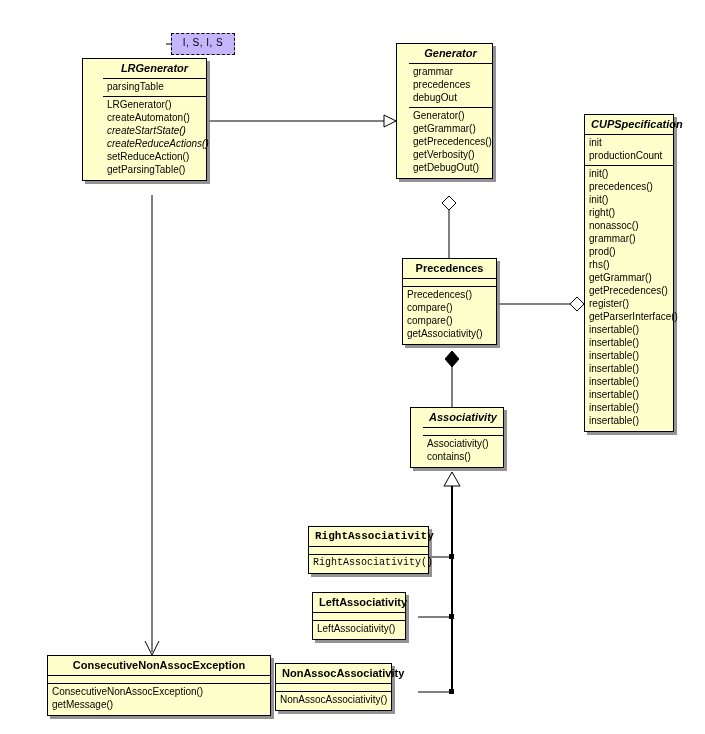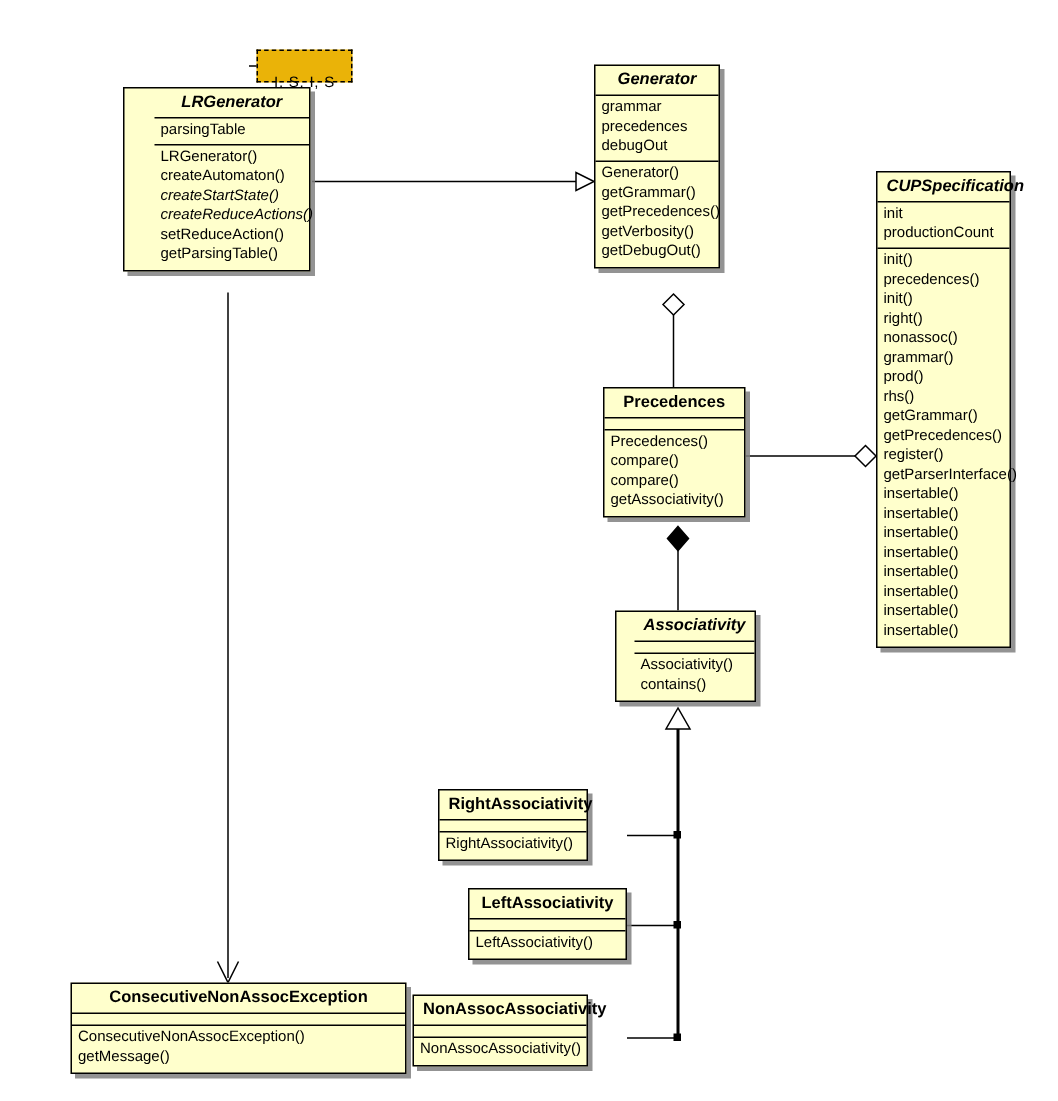--- a/index.html
+++ b/index.html
@@ -40,27 +40,27 @@
   .cls-attrs .row,.cls-ops .row{
     padding:1px 4px 2px 4px;
     white-space:nowrap;
     font-size:10px;
   }
   .cls-ops .row.abstract{font-style:italic;}
 
   
   .tmpl-box{
     position:absolute;
-    background:#eab308;
+    background:#c4b5fd;
     border:1px dashed #000000;
     box-sizing:border-box;
     font-size:10px;
     letter-spacing:0.5px;
     text-align:center;
-    padding-top:16px;
+    padding-top:3px;
     color:#000;
   }
   svg.ov{position:absolute;left:0;top:0;width:705px;height:734px;pointer-events:none;overflow:visible;}
 </style>
 </head>
 <body>
 
 <div id="canvas">
 
   <svg class="ov" viewBox="0 0 705 734">
@@ -118,21 +118,21 @@
     <div class="cls-ops">
       <div class="row">LRGenerator()</div>
       <div class="row">createAutomaton()</div>
       <div class="row abstract">createStartState()</div>
       <div class="row abstract">createReduceActions()</div>
       <div class="row">setReduceAction()</div>
       <div class="row">getParsingTable()</div>
     </div>
   </div>
 
-  <div class="uml-class" style="left:396px;top:43px;width:84px;">
+  <div class="uml-class" style="left:396px;top:43px;width:97px;padding-left:12px;">
     <div class="cls-name abstract">Generator</div>
     <div class="cls-attrs">
       <div class="row">grammar</div>
       <div class="row">precedences</div>
       <div class="row">debugOut</div>
     </div>
     <div class="cls-ops">
       <div class="row">Generator()</div>
       <div class="row">getGrammar()</div>
       <div class="row">getPrecedences()</div>
@@ -184,29 +184,29 @@
 
   <div class="uml-class" style="left:410px;top:407px;width:94px;padding-left:12px;">
     <div class="cls-name abstract">Associativity</div>
     <div class="cls-attrs empty"></div>
     <div class="cls-ops">
       <div class="row">Associativity()</div>
       <div class="row">contains()</div>
     </div>
   </div>
 
-  <div class="uml-class" style="left:292px;top:526px;width:100px;">
+  <div class="uml-class" style="left:308px;top:526px;width:121px;font-family:Liberation Mono, monospace;">
     <div class="cls-name">RightAssociativity</div>
     <div class="cls-attrs empty"></div>
     <div class="cls-ops">
       <div class="row">RightAssociativity()</div>
     </div>
   </div>
 
-  <div class="uml-class" style="left:312px;top:592px;width:106px;">
+  <div class="uml-class" style="left:312px;top:592px;width:94px;">
     <div class="cls-name">LeftAssociativity</div>
     <div class="cls-attrs empty"></div>
     <div class="cls-ops">
       <div class="row">LeftAssociativity()</div>
     </div>
   </div>
 
   <div class="uml-class" style="left:275px;top:663px;width:117px;">
     <div class="cls-name">NonAssocAssociativity</div>
     <div class="cls-attrs empty"></div>

